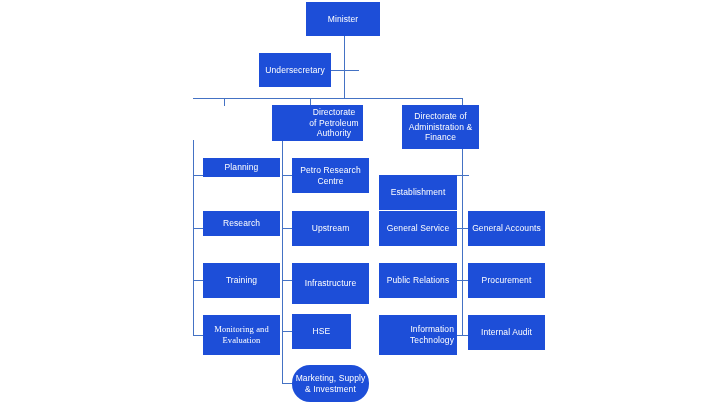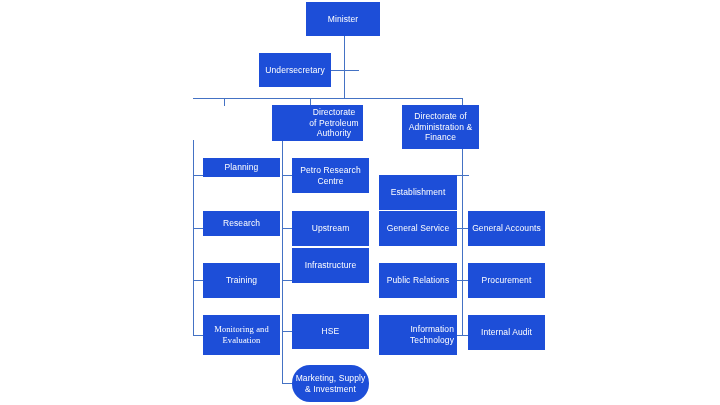--- a/index.html
+++ b/index.html
@@ -107,24 +107,24 @@
   <div class="node" style="left:203px; top:315px; width:77px; height:40px;font-family:Liberation Serif, serif;">
     <span>Monitoring and Evaluation</span>
   </div>
 
   <div class="node" style="left:292px; top:158px; width:77px; height:35px;">
     <span>Petro Research Centre</span>
   </div>
   <div class="node" style="left:292px; top:211px; width:77px; height:35px;">
     <span>Upstream</span>
   </div>
-  <div class="node" style="left:292px; top:248px; width:77px; height:35px;">
+  <div class="node" style="left:292px; top:263px; width:77px; height:41px;">
     <span>Infrastructure</span>
   </div>
-  <div class="node" style="left:292px; top:314px; width:77px; height:35px;">
+  <div class="node" style="left:292px; top:314px; width:59px; height:35px;">
     <span>HSE</span>
   </div>
   <div class="node" style="left:292px; top:365px; width:77px; height:37px;border-radius:18px;">
     <span>Marketing, Supply &amp; Investment</span>
   </div>
 
   <div class="node" style="left:379px; top:158px; width:78px; height:35px;margin-top:17px;">
     <span>Establishment</span>
   </div>
   <div class="node" style="left:379px; top:211px; width:78px; height:35px;">

